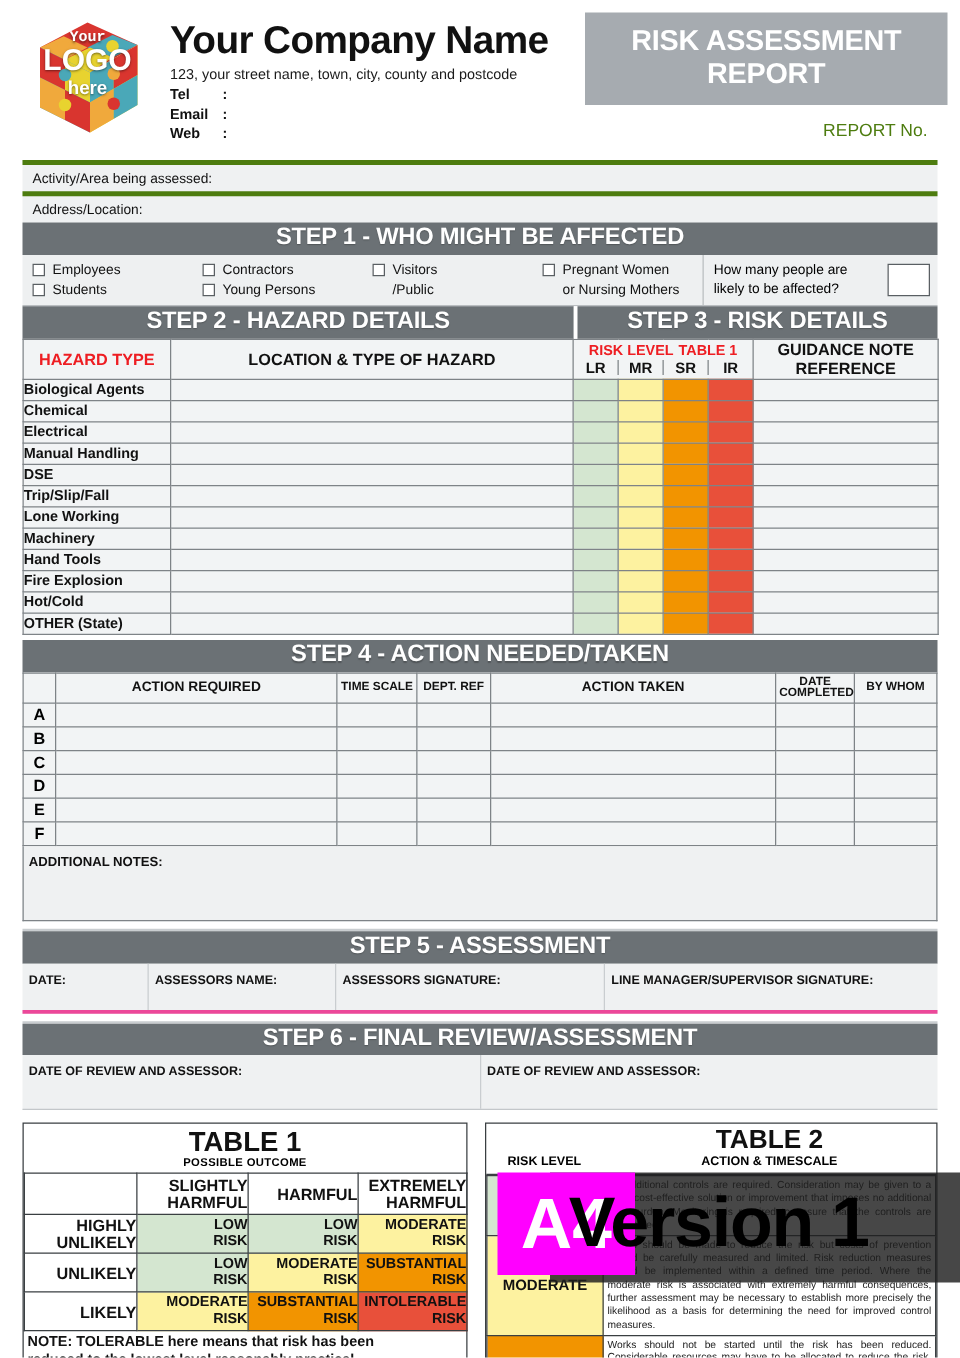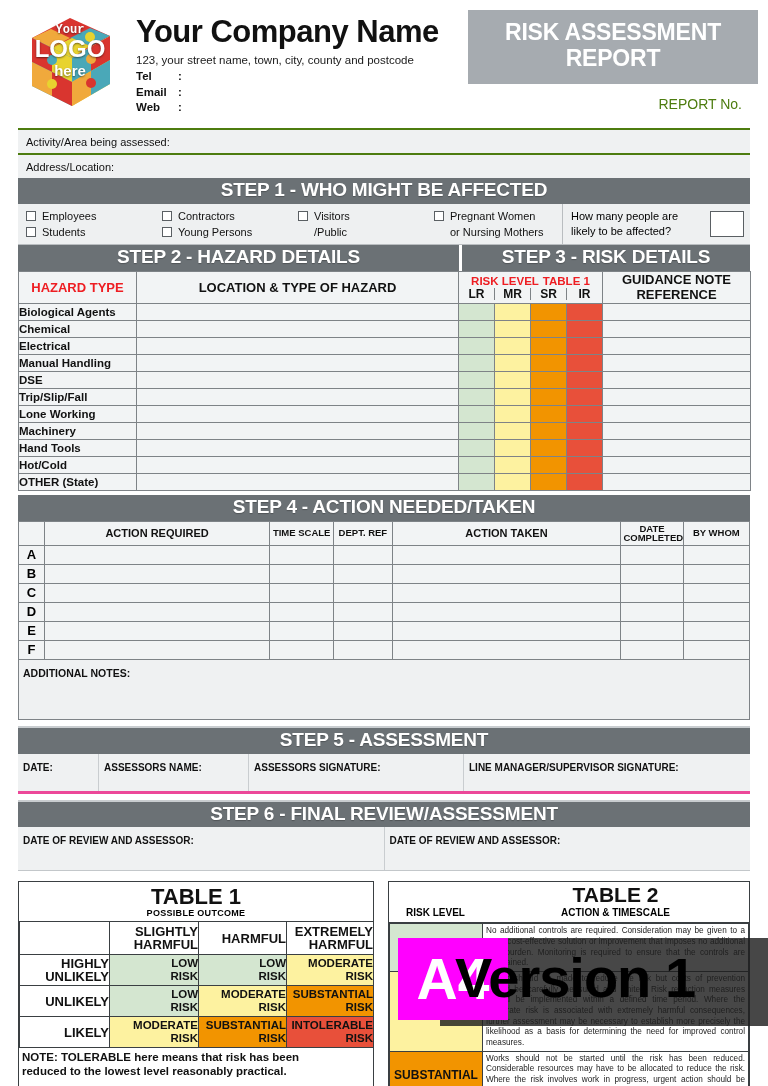--- a/index.html
+++ b/index.html
@@ -41,21 +41,21 @@
     padding: 2px 0 3px 0; line-height: 1.1;
     text-shadow: 0 1px 1px rgba(0,0,0,0.25);
   }
   .rule { height: 2px; background: #c9cdd0; }
   .lbl { font-size: 10.5px; color: #111; font-weight: normal; }
 
   .wrap { padding: 0 18px; }
 
   
   .activity-row {
-    background: #eff1f2; border-top: 2px solid #4d7c0f;
+    background: #eff1f2; border-top: 4px solid #4d7c0f;
     height: 25px; display: flex; align-items: center; padding-left: 8px;
   }
   .activity-row .lbl { font-size: 11px; }
 
   
   .step1-body { display: flex; background: #eef0f1; border-bottom: 1px solid #b9bdc0; }
   .chk-group { flex: 1; padding: 4px 0 4px 8px; }
   .chk-line { display: flex; align-items: center; height: 16px; }
   .chkbox {
     width: 10px; height: 10px; border: 1px solid #5a5f63; background: #fff;
@@ -115,21 +115,21 @@
     border-bottom: 1px solid #7e8387; height: 60px; padding: 3px 0 0 4px;
   }
   .addl-notes .lbl { font-size: 10.5px; font-weight: bold; }
 
   
   .step5-body { display: flex; background: #eff1f2; height: 40px; border-bottom: 3px solid #ec4899; }
   .step5-cell { padding: 3px 0 0 5px; border-left: 1px solid #c9cdd0; }
   .step5-cell:first-child { border-left: none; }
   .step5-cell .lbl { font-size: 10px; font-weight: bold; }
   .c-date { width: 80px; flex: 0 0 80px; }
-  .c-name { width: 150px; flex: 0 0 150px; }
+  .c-name { width: 150px; flex: 0 0 150px; margin-left: 20px; }
   .c-sig { width: 215px; flex: 0 0 215px; }
   .c-mgr { flex: 1; }
 
   
   .step6-body { display: flex; background: #eff1f2; height: 44px; border-bottom: 1px solid #c3c7ca; }
   .step6-cell { flex: 1; padding: 3px 0 0 5px; border-left: 1px solid #c9cdd0; }
   .step6-cell:first-child { border-left: none; }
   .step6-cell .lbl { font-size: 10px; font-weight: bold; }
 
   
@@ -420,20 +420,29 @@
         <tr>
             <td class="haz-name">Hand Tools</td>
             <td class="haz-loc"></td>
             <td class="cellLR"></td>
             <td class="cellMR"></td>
             <td class="cellSR"></td>
             <td class="cellIR"></td>
             <td class="haz-guid"></td>
           </tr>
         <tr>
+            <td class="haz-name">Fire Explosion</td>
+            <td class="haz-loc"></td>
+            <td class="cellLR"></td>
+            <td class="cellMR"></td>
+            <td class="cellSR"></td>
+            <td class="cellIR"></td>
+            <td class="haz-guid"></td>
+          </tr>
+        <tr>
             <td class="haz-name">Hot/Cold</td>
             <td class="haz-loc"></td>
             <td class="cellLR"></td>
             <td class="cellMR"></td>
             <td class="cellSR"></td>
             <td class="cellIR"></td>
             <td class="haz-guid"></td>
           </tr>
         <tr>
             <td class="haz-name">OTHER (State)</td>

